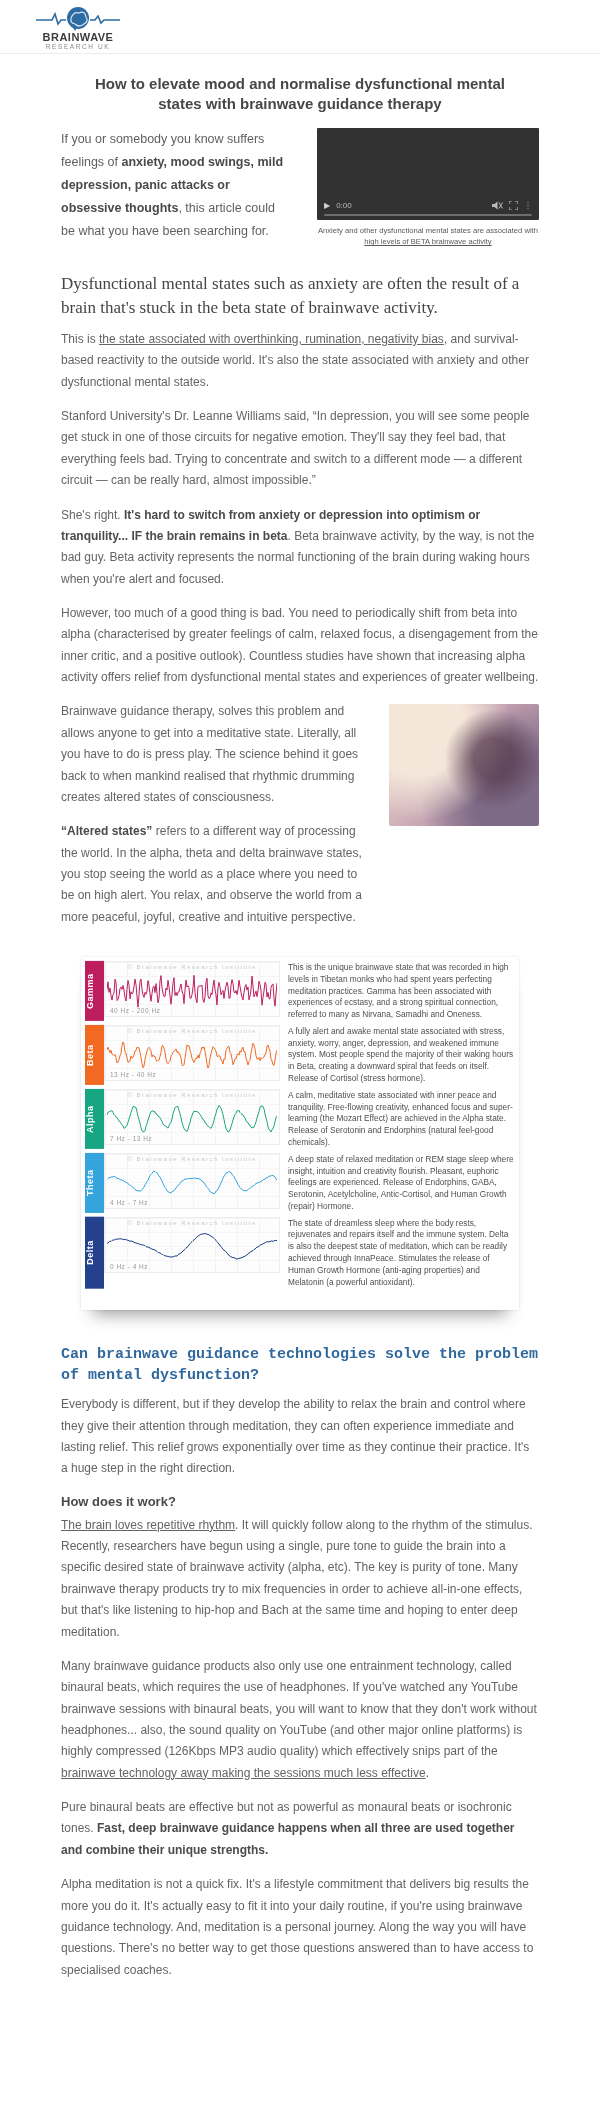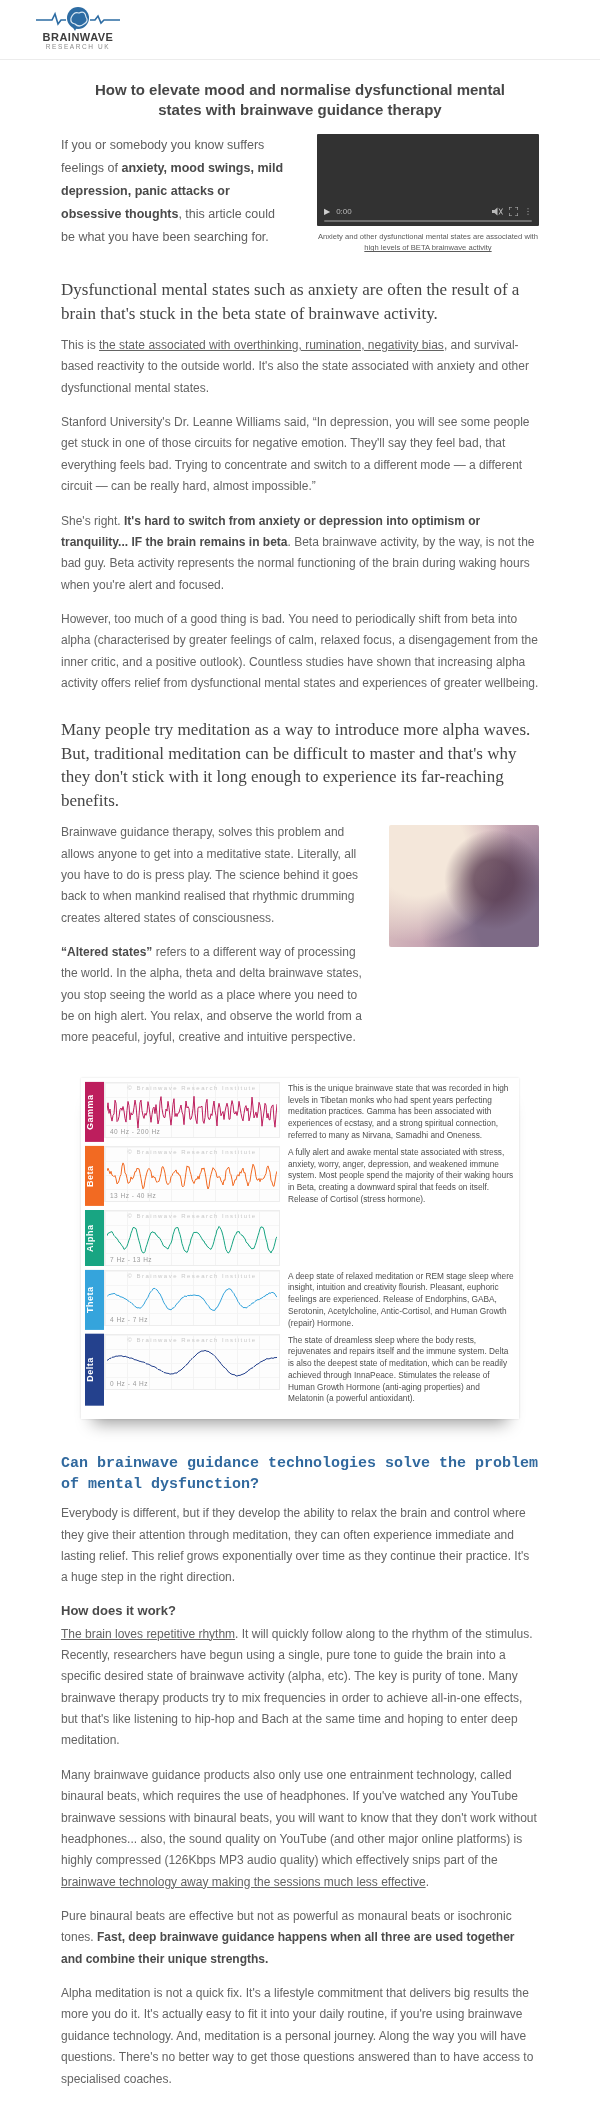--- a/index.html
+++ b/index.html
@@ -1,20 +1,20 @@
 <!DOCTYPE html>
 <html><head>
 <meta charset="utf-8">
 <style>
   * { margin:0; padding:0; box-sizing:border-box; }
   html,body { background:#fff; }
   body { width:600px; height:2120px; overflow:hidden; font-family:"Liberation Sans", sans-serif; color:#666; }
 
   
-  .site-header { height:60px; border-bottom:1px solid #ececec; padding:7px 0 0 34px; }
+  .site-header { height:54px; border-bottom:1px solid #ececec; padding:7px 0 0 34px; }
   .logo { display:flex; flex-direction:column; align-items:center; width:88px; }
   .logo-row { display:flex; align-items:center; height:24px; }
   .logo-name { font-size:11px; font-weight:bold; letter-spacing:.5px; color:#3d3d3d; line-height:1; margin-top:1px;}
   .logo-sub { font-size:6.5px; letter-spacing:1.6px; color:#8a8a8a; line-height:1.2; }
 
   .content { width:478px; margin:0 auto; }
 
   h1.title { font-family:Liberation Sans, sans-serif; font-weight:bold; color:#474747;
     font-size:15px; line-height:1.32; text-align:center; margin:20px 18px 14px; }
 
@@ -120,21 +120,20 @@
   <h2 class="serif">Dysfunctional mental states such as anxiety are often the result of a brain that's stuck in the beta state of brainwave activity.</h2>
 
   <p class="body"><span>This is </span><a href="#" class="glink">the state associated with overthinking, rumination, negativity bias</a><span>, and survival-based reactivity to the outside world. It's also the state associated with anxiety and other dysfunctional mental states.</span></p>
 
   <p class="body">Stanford University's Dr. Leanne Williams said, “In depression, you will see some people get stuck in one of those circuits for negative emotion. They'll say they feel bad, that everything feels bad. Trying to concentrate and switch to a different mode — a different circuit — can be really hard, almost impossible.”</p>
 
   <p class="body"><span>She's right. </span><b>It's hard to switch from anxiety or depression into optimism or tranquility... IF the brain remains in beta</b><span>. Beta brainwave activity, by the way, is not the bad guy. Beta activity represents the normal functioning of the brain during waking hours when you're alert and focused.</span></p>
 
   <p class="body">However, too much of a good thing is bad. You need to periodically shift from beta into alpha (characterised by greater feelings of calm, relaxed focus, a disengagement from the inner critic, and a positive outlook). Countless studies have shown that increasing alpha activity offers relief from dysfunctional mental states and experiences of greater wellbeing.</p>
 
-  <h2 class="serif">Many people try meditation as a way to introduce more alpha waves. But, traditional meditation can be difficult to master and that's why they don't stick with it long enough to experience its far-reaching benefits.</h2>
 
   <div class="media-row">
     <div class="txt">
       <p class="body">Brainwave guidance therapy, solves this problem and allows anyone to get into a meditative state. Literally, all you have to do is press play. The science behind it goes back to when mankind realised that rhythmic drumming creates altered states of consciousness.</p>
       <p class="body"><b>“Altered states”</b><span> refers to a different way of processing the world. In the alpha, theta and delta brainwave states, you stop seeing the world as a place where you need to be on high alert. You relax, and observe the world from a more peaceful, joyful, creative and intuitive perspective.</span></p>
     </div>
     <div class="photo-meditation"></div>
   </div>
 
   <div class="bw-chart">
@@ -171,37 +170,38 @@
       <div class="bw-left">
           <div class="bw-label" style="background:#18a582">Alpha</div>
       <div class="bw-panel">
         <div class="bw-mark">© Brainwave Research Institute</div>
         <svg class="bw-wave" width="170" height="40" viewBox="0 0 170 40">
               <polyline points="0,15.8 1,13.3 2,13.0 3,12.3 4,12.0 5,11.6 6,13.5 7,15.5 8,16.5 9,18.0 10,18.4 11,20.1 12,22.2 13,22.6 14,24.6 15,25.5 16,27.0 17,29.4 18,28.7 19,27.8 20,26.2 21,23.3 22,20.0 23,17.4 24,13.3 25,10.7 26,7.7 27,7.4 28,8.2 29,8.6 30,12.9 31,17.2 32,20.9 33,24.3 34,28.8 35,31.8 36,32.7 37,32.9 38,31.5 39,27.3 40,24.5 41,21.1 42,18.0 43,15.1 44,12.7 45,12.3 46,11.7 47,13.0 48,12.6 49,14.9 50,15.3 51,17.2 52,17.6 53,18.5 54,20.7 55,22.4 56,25.0 57,26.4 58,26.7 59,27.6 60,28.2 61,29.1 62,26.7 63,24.6 64,23.1 65,20.0 66,14.8 67,11.8 68,8.6 69,7.9 70,7.6 71,7.6 72,11.6 73,14.4 74,18.6 75,23.5 76,26.5 77,29.6 78,31.1 79,31.6 80,32.5 81,30.3 82,26.2 83,23.8 84,19.0 85,16.8 86,13.9 87,12.1 88,12.8 89,12.1 90,12.6 91,13.0 92,13.9 93,15.5 94,17.1 95,18.9 96,20.7 97,21.0 98,23.7 99,24.1 100,26.3 101,27.0 102,27.9 103,28.9 104,29.3 105,27.3 106,24.9 107,21.4 108,17.2 109,14.4 110,9.8 111,8.9 112,6.4 113,7.7 114,9.5 115,12.0 116,15.8 117,20.3 118,25.4 119,29.7 120,31.3 121,33.0 122,32.6 123,30.8 124,27.8 125,24.5 126,21.0 127,18.0 128,15.4 129,14.2 130,11.7 131,12.1 132,11.3 133,13.6 134,14.6 135,15.4 136,15.9 137,17.9 138,18.6 139,21.8 140,23.1 141,23.7 142,25.9 143,26.3 144,28.2 145,29.0 146,28.3 147,28.4 148,25.5 149,22.8 150,19.2 151,15.7 152,12.5 153,8.9 154,6.8 155,7.3 156,7.4 157,9.9 158,15.0 159,19.2 160,22.6 161,28.0 162,30.5 163,31.1 164,33.0 165,30.6 166,29.8 167,26.7 168,22.9 169,18.6 170,16.7" fill="none" stroke="#18a582" stroke-width="1"></polyline>
             </svg>
         <div class="bw-freq">7 Hz  -  13 Hz</div>
       </div>
         </div>
+      <div class="bw-desc">A calm, meditative state associated with inner peace and tranquility. Free-flowing creativity, enhanced focus and super-learning (the Mozart Effect) are achieved in the Alpha state. Release of Serotonin and Endorphins (natural feel-good chemicals).</div>
     </div>
 
     <div class="bw-row">
       <div class="bw-left">
           <div class="bw-label" style="background:#35a4dc">Theta</div>
       <div class="bw-panel">
         <div class="bw-mark">© Brainwave Research Institute</div>
         <svg class="bw-wave" width="170" height="40" viewBox="0 0 170 40">
               <polyline points="0,16.6 1,15.6 2,14.4 3,14.7 4,14.0 5,14.0 6,13.7 7,13.5 8,13.6 9,14.9 10,15.2 11,15.5 12,15.4 13,16.9 14,16.7 15,17.3 16,17.4 17,18.2 18,18.7 19,19.2 20,19.8 21,20.7 22,21.3 23,22.3 24,22.4 25,23.6 26,24.2 27,25.5 28,26.6 29,26.8 30,28.0 31,27.7 32,27.8 33,28.2 34,27.8 35,26.7 36,25.2 37,24.3 38,21.9 39,20.2 40,18.7 41,17.2 42,14.7 43,12.5 44,11.7 45,10.6 46,8.7 47,8.5 48,8.4 49,9.5 50,9.8 51,11.3 52,13.2 53,13.8 54,16.1 55,18.0 56,20.7 57,22.9 58,24.4 59,25.8 60,27.9 61,28.6 62,29.4 63,29.3 64,30.0 65,28.6 66,28.0 67,27.7 68,26.6 69,24.6 70,23.9 71,22.4 72,21.8 73,20.3 74,19.0 75,17.7 76,17.8 77,16.5 78,15.9 79,16.6 80,16.2 81,15.2 82,15.9 83,15.3 84,15.3 85,15.6 86,15.1 87,15.1 88,15.0 89,15.5 90,15.5 91,15.6 92,15.6 93,16.5 94,16.8 95,18.3 96,18.3 97,20.0 98,21.2 99,23.0 100,24.3 101,25.3 102,26.7 103,28.7 104,29.0 105,30.0 106,30.1 107,30.5 108,30.1 109,28.0 110,27.7 111,26.0 112,24.0 113,22.1 114,19.9 115,17.5 116,15.2 117,13.2 118,12.1 119,10.2 120,9.9 121,9.3 122,8.5 123,9.2 124,9.4 125,11.2 126,12.6 127,13.6 128,16.2 129,17.1 130,19.2 131,21.7 132,22.8 133,24.7 134,25.7 135,26.1 136,27.5 137,27.7 138,27.4 139,27.9 140,27.7 141,26.5 142,25.5 143,25.6 144,24.5 145,23.1 146,23.1 147,22.6 148,21.4 149,20.5 150,20.2 151,19.4 152,19.9 153,18.7 154,18.6 155,17.7 156,17.4 157,16.2 158,16.4 159,14.8 160,14.7 161,14.4 162,12.9 163,13.2 164,13.1 165,12.1 166,12.9 167,12.9 168,14.1 169,16.1 170,17.0" fill="none" stroke="#35a4dc" stroke-width="1"></polyline>
             </svg>
         <div class="bw-freq">4 Hz  -  7 Hz</div>
       </div>
         </div>
       <div class="bw-desc">A deep state of relaxed meditation or REM stage sleep where insight, intuition and creativity flourish. Pleasant, euphoric feelings are experienced. Release of Endorphins, GABA, Serotonin, Acetylcholine, Antic-Cortisol, and Human Growth (repair) Hormone.</div>
     </div>
 
-    <div class="bw-row" style="margin-bottom:8px">
+    <div class="bw-row" style="margin-bottom:16px">
       <div class="bw-left">
           <div class="bw-label" style="background:#24418d">Delta</div>
       <div class="bw-panel">
         <div class="bw-mark">© Brainwave Research Institute</div>
         <svg class="bw-wave" width="170" height="40" viewBox="0 0 170 40">
               <polyline points="0,16.4 1,15.8 2,15.1 3,14.1 4,14.4 5,13.4 6,13.0 7,13.2 8,12.5 9,12.1 10,12.2 11,12.2 12,11.7 13,12.1 14,11.6 15,12.1 16,12.4 17,12.8 18,12.2 19,12.5 20,13.3 21,13.0 22,14.0 23,14.1 24,14.0 25,14.2 26,14.7 27,15.3 28,16.0 29,15.6 30,16.5 31,16.4 32,17.2 33,17.3 34,17.5 35,18.0 36,17.9 37,18.3 38,18.6 39,19.6 40,20.1 41,19.9 42,20.5 43,20.9 44,21.7 45,22.2 46,22.4 47,22.6 48,23.0 49,23.7 50,24.4 51,25.4 52,25.7 53,26.0 54,26.4 55,27.5 56,27.5 57,28.5 58,28.8 59,28.9 60,29.4 61,29.2 62,29.7 63,30.1 64,30.0 65,29.7 66,30.0 67,29.4 68,28.9 69,29.1 70,29.0 71,27.7 72,27.0 73,26.7 74,25.8 75,25.2 76,24.0 77,23.0 78,22.3 79,21.3 80,20.0 81,19.6 82,17.7 83,16.8 84,15.6 85,14.7 86,13.7 87,13.0 88,11.9 89,11.1 90,9.8 91,9.1 92,8.5 93,7.9 94,7.3 95,6.9 96,7.2 97,6.8 98,6.5 99,6.7 100,7.5 101,7.1 102,7.9 103,8.6 104,9.0 105,10.0 106,10.3 107,11.3 108,12.4 109,13.3 110,14.8 111,15.8 112,17.5 113,18.0 114,19.8 115,20.9 116,22.3 117,23.1 118,23.8 119,24.9 120,25.8 121,27.6 122,28.2 123,29.1 124,29.9 125,30.2 126,30.7 127,30.5 128,31.0 129,31.9 130,32.0 131,31.7 132,31.2 133,31.6 134,30.7 135,30.6 136,30.0 137,29.8 138,29.2 139,28.3 140,28.0 141,26.7 142,25.9 143,25.6 144,24.2 145,24.3 146,23.5 147,22.5 148,22.1 149,20.9 150,20.3 151,19.9 152,19.3 153,18.4 154,17.6 155,17.5 156,16.7 157,16.2 158,16.1 159,15.0 160,14.6 161,14.9 162,14.8 163,14.6 164,14.0 165,14.0 166,14.4 167,13.9 168,13.4 169,13.8 170,13.2" fill="none" stroke="#24418d" stroke-width="1"></polyline>
             </svg>
         <div class="bw-freq">0 Hz  -  4 Hz</div>
       </div>
         </div>

